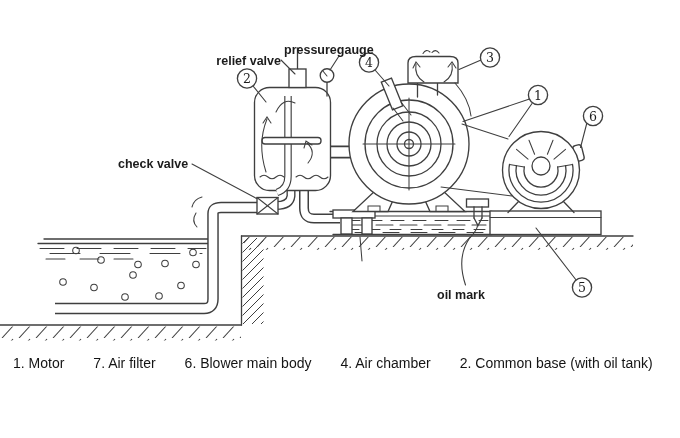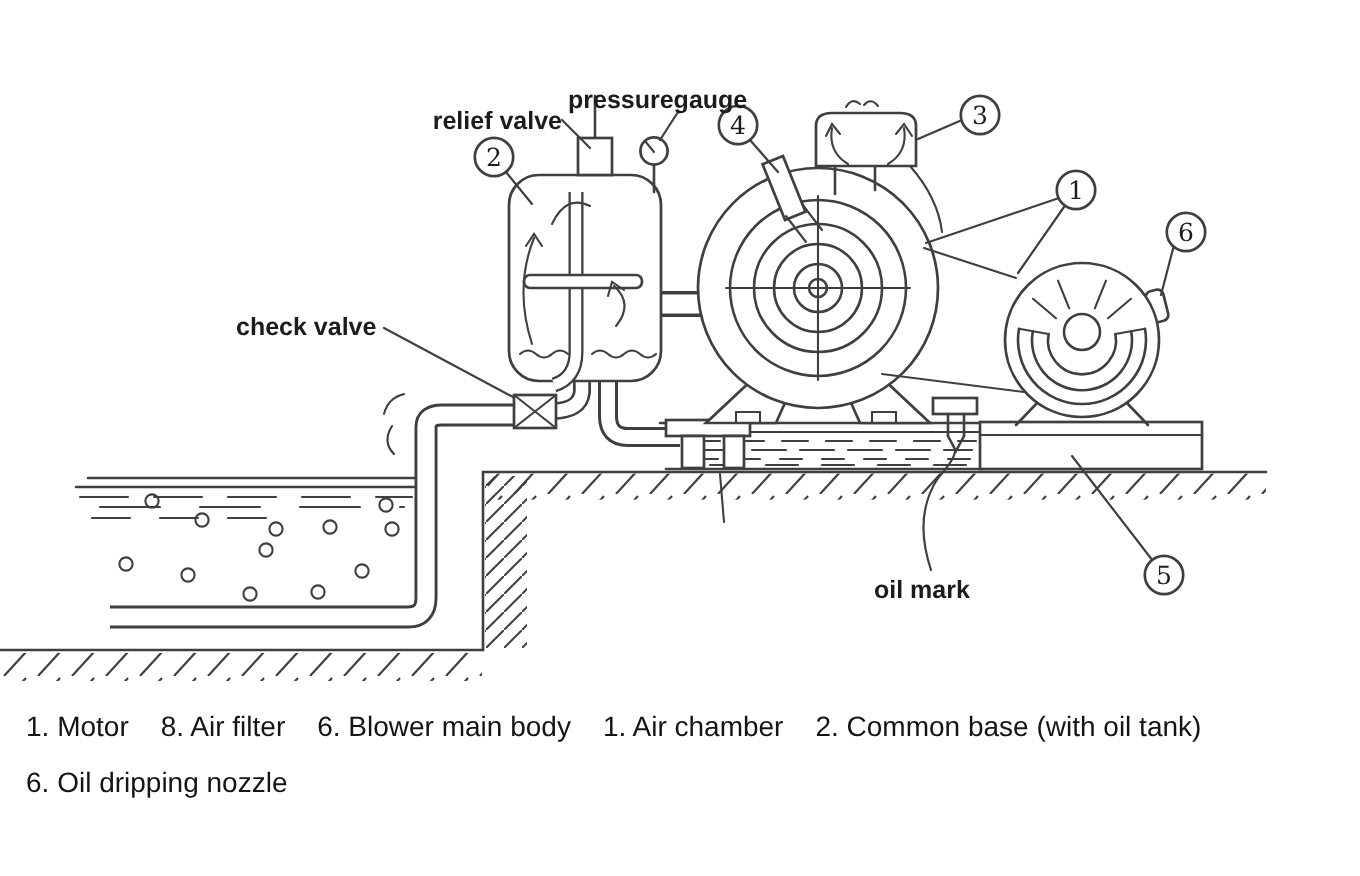--- a/index.html
+++ b/index.html
@@ -11,21 +11,21 @@
   .sf  {stroke:#3f3f3f;stroke-width:1.35;fill:#ffffff;}
   .thin{stroke:#3f3f3f;stroke-width:1.05;fill:none;stroke-linecap:round;}
   .lead{stroke:#3f3f3f;stroke-width:1.1;fill:none;stroke-linecap:round;}
   .pipeO{stroke:#3f3f3f;fill:none;stroke-linecap:butt;}
   .pipeI{stroke:#ffffff;fill:none;stroke-linecap:butt;}
   .lbl {font:bold 12.5px "Liberation Sans",sans-serif;fill:#1c1c1c;}
   .num {font:12.5px "DejaVu Serif",serif;fill:#1c1c1c;text-anchor:middle;}
   
   .legend{position:absolute;left:13px;top:349px;width:660px;color:#141414;
           font-size:14px;line-height:28px;}
-  .legend-line{display:flex;column-gap:16px;white-space:nowrap;}
+  .legend-line{display:flex;column-gap:29px;white-space:nowrap;}
 </style>
 </head>
 <body>
 
 <div class="stage">
 
 <svg width="680" height="438" viewBox="0 0 680 438" xmlns="http://www.w3.org/2000/svg">
   <defs>
     <pattern id="hatchGround" width="17" height="13" patternUnits="userSpaceOnUse">
       <line x1="2" y1="13" x2="13" y2="1" stroke="#3f3f3f" stroke-width="1.1"></line>
@@ -244,23 +244,20 @@
 
   <text class="lbl" x="281" y="64.5" text-anchor="end">relief valve</text>
   <text class="lbl" x="284" y="54">pressuregauge</text>
   <text class="lbl" x="118" y="167.5">check valve</text>
   <text class="lbl" x="437" y="299">oil mark</text>
 </svg>
 
 <div class="legend">
   <div class="legend-line">
     <span>1. Motor</span>
-    <span>8. Air filter</span>
+    <span>7. Air filter</span>
     <span>6. Blower main body</span>
-    <span>1. Air chamber</span>
+    <span>4. Air chamber</span>
     <span>2. Common base (with oil tank)</span>
   </div>
-  <div class="legend-line">
-    <span>6. Oil dripping nozzle</span>
-  </div>
 </div>
 
 </div>
 
 </body></html>

